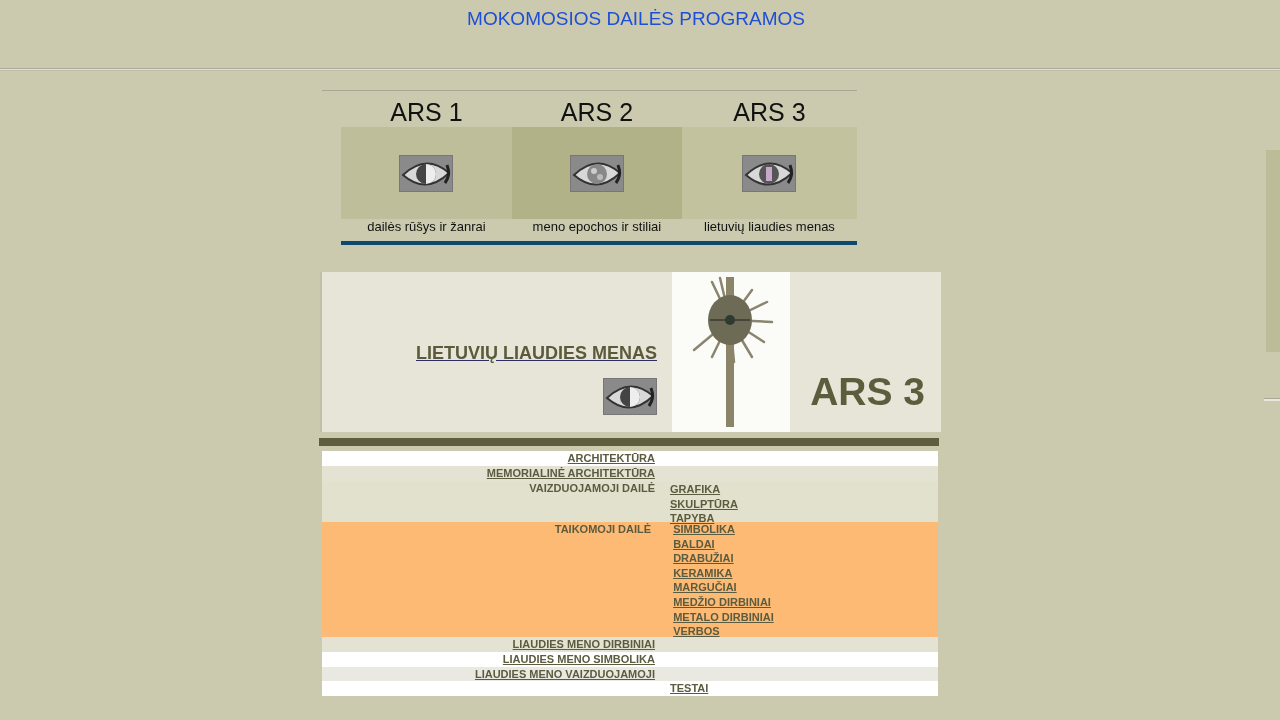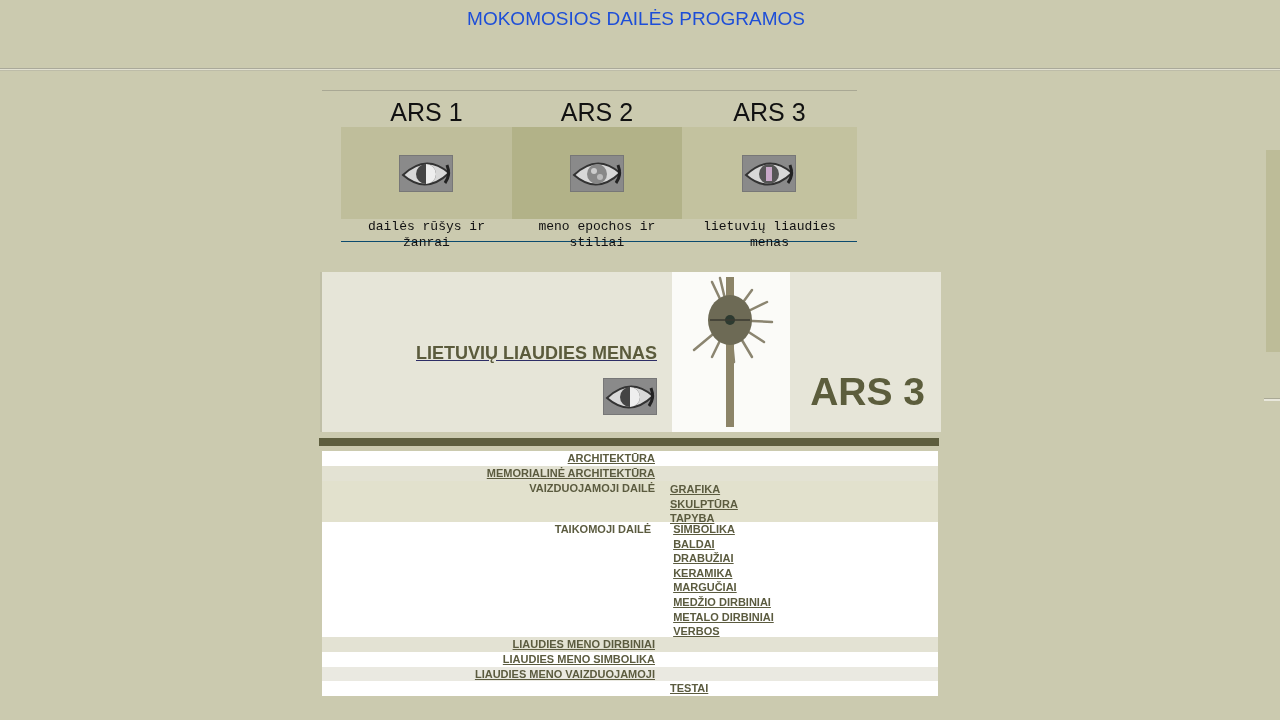--- a/index.html
+++ b/index.html
@@ -21,21 +21,21 @@
     position: absolute; top: 90px; left: 322px; width: 516px;
     border-top: 1px solid #a9a894;
     padding-left: 19px;
   }
   .ars-nav .titles { display: flex; height: 36px; }
   .ars-nav .titles div {
     font-size: 25px; color: #111; text-align: center; line-height: 42px;
   }
   .ars-nav .cells { display: flex; height: 92px; }
   .ars-nav .cell { display: flex; align-items: center; justify-content: center; cursor: pointer; }
-  .ars-nav .labels { display: flex; height: 22px; border-bottom: 1px solid #0c4a6e; font-family: Liberation Mono, monospace; }
+  .ars-nav .labels { display: flex; height: 22px; border-bottom: 4px solid #0c4a6e; }
   .ars-nav .labels div { font-size: 13px; color: #111; text-align: center; line-height: 16px; cursor: pointer; }
   .c1 { width: 204px; } .c2 { width: 203px; } .c3 { width: 209px; }
   .bg1 { background: #bfbe9b; } .bg2 { background: #b2b288; } .bg3 { background: #c3c29f; }
 
   .eye {
     width: 54px; height: 37px; background: #8a8a8a; position: relative;
     box-shadow: inset 0 0 0 1px #777;
   }
   .eye svg { position: absolute; left: 0; top: 0; }
 
@@ -63,21 +63,21 @@
     position: absolute; top: 451px; left: 322px; width: 616px;
   }
   .row { display: flex; }
   .row .lcol { width: 333px; text-align: right; }
   .row .rcol { width: 268px; padding-left: 15px; }
   .mtext { font-size: 11px; font-weight: bold; line-height: 14.6px; color: #5b5b3f; }
   .mlink { text-decoration: underline; cursor: pointer; color: #5b5b3f; display: block; }
   .r-white { background: #ffffff; justify-content: center; }
   .r-pale { background: #e3e2d3; }
   .r-mid { background: #e2e1cd; }
-  .r-cream { background: #ffffff; gap: 7px; }
+  .r-cream { background: #fdba74; gap: 7px; }
   .scroll-thumb {
     position: absolute; left: 1266px; top: 150px; width: 14px; height: 202px; background: #bdbc98;
   }
   .scroll-mark {
     position: absolute; left: 1264px; top: 398px; width: 16px; height: 2px; background: #e8e7db; border-top: 1px solid #aaa996;
   }
 </style>
 </head>
 <body>
 

